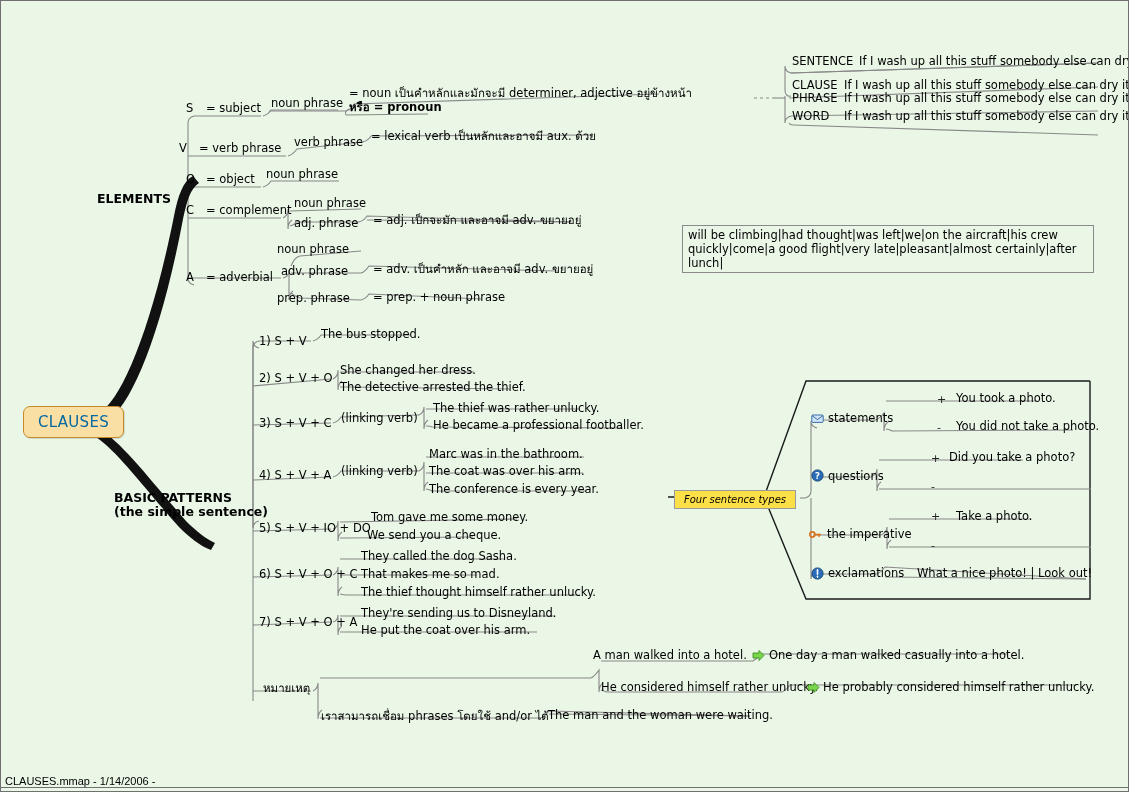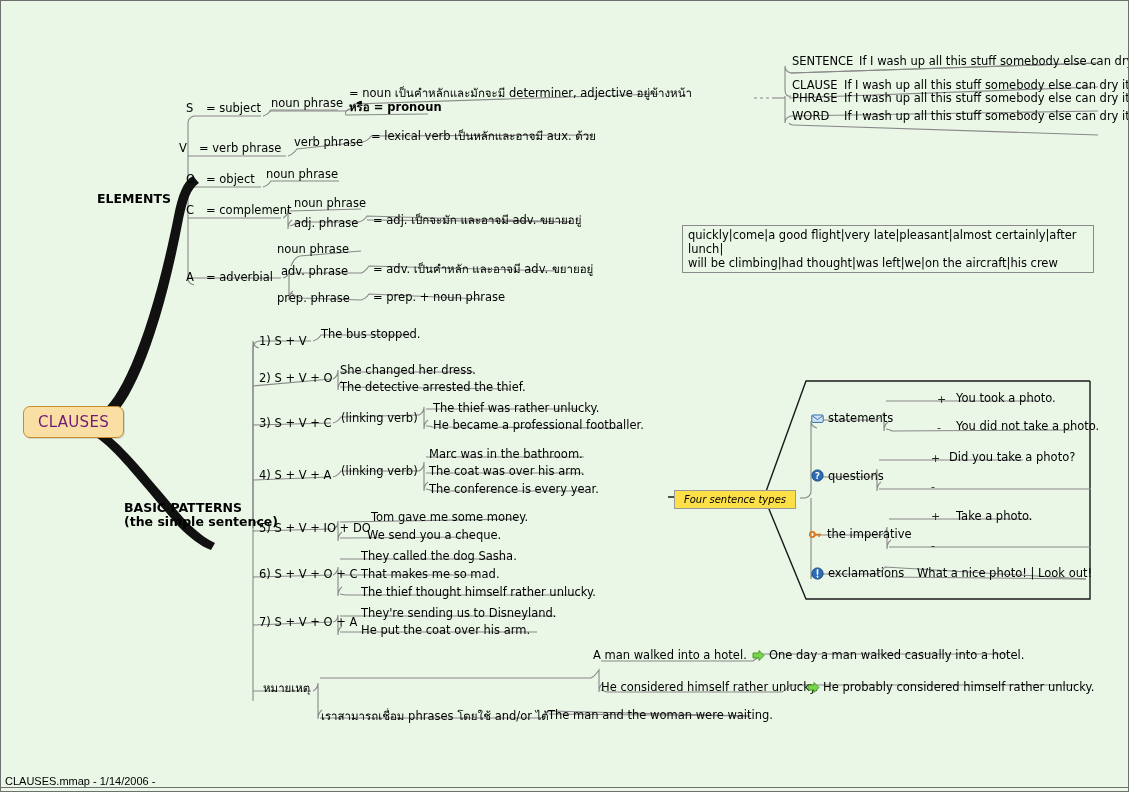--- a/index.html
+++ b/index.html
@@ -37,21 +37,21 @@
     font-family: "DejaVu Sans", "Liberation Sans", sans-serif;
   }
   .root-node {
     position: absolute;
     background: #fadfa4;
     border: 1px solid #c98b2a;
     border-radius: 7px;
     padding: 6px 14px;
     font-size: 15px;
     letter-spacing: 0.3px;
-    color: #701a75;
+    color: #0369a1;
     box-shadow: 1px 1px 0 rgba(0,0,0,0.12);
   }
   .main-branch-label {
     position: absolute;
     font-size: 12.5px;
     font-weight: bold;
     color: #000;
     white-space: nowrap;
     line-height: 14px;
   }
@@ -276,25 +276,25 @@
   <div class="lbl" style="left:858px; top:54px;">If I wash up all this stuff somebody else can dry it.</div>
   <div class="lbl" style="left:791px; top:78px;">CLAUSE</div>
   <div class="lbl" style="left:843px; top:78px;">If I wash up all this stuff somebody else can dry it.</div>
   <div class="lbl" style="left:791px; top:91px;text-align:center;">PHRASE</div>
   <div class="lbl" style="left:843px; top:91px;">If I wash up all this stuff somebody else can dry it.</div>
   <div class="lbl" style="left:791px; top:109px;">WORD</div>
   <div class="lbl" style="left:843px; top:109px;">If I wash up all this stuff somebody else can dry it.</div>
 
 
   <div class="boxed" style="left:681px; top:224px; width:400px; white-space:normal;">
+    <div>will be climbing|had thought|was left|we|on the aircraft|his crew</div>
     <div>quickly|come|a good flight|very late|pleasant|almost certainly|after lunch|</div>
-    <div>will be climbing|had thought|was left|we|on the aircraft|his crew</div>
   </div>
 
-  <div class="main-branch-label" style="left:113px; top:500px;margin-left:10px;">
+  <div class="main-branch-label" style="left:113px; top:490px;">
     <div>BASIC PATTERNS</div>
     <div>(the simple sentence)</div>
   </div>
 
   <div class="lbl" style="left:258px; top:334px;">1) S + V</div>
   <div class="lbl" style="left:320px; top:327px;">The bus stopped.</div>
 
   <div class="lbl" style="left:258px; top:371px;">2) S + V + O</div>
   <div class="lbl" style="left:339px; top:363px;">She changed her dress.</div>
   <div class="lbl" style="left:339px; top:380px;">The detective arrested the thief.</div>

